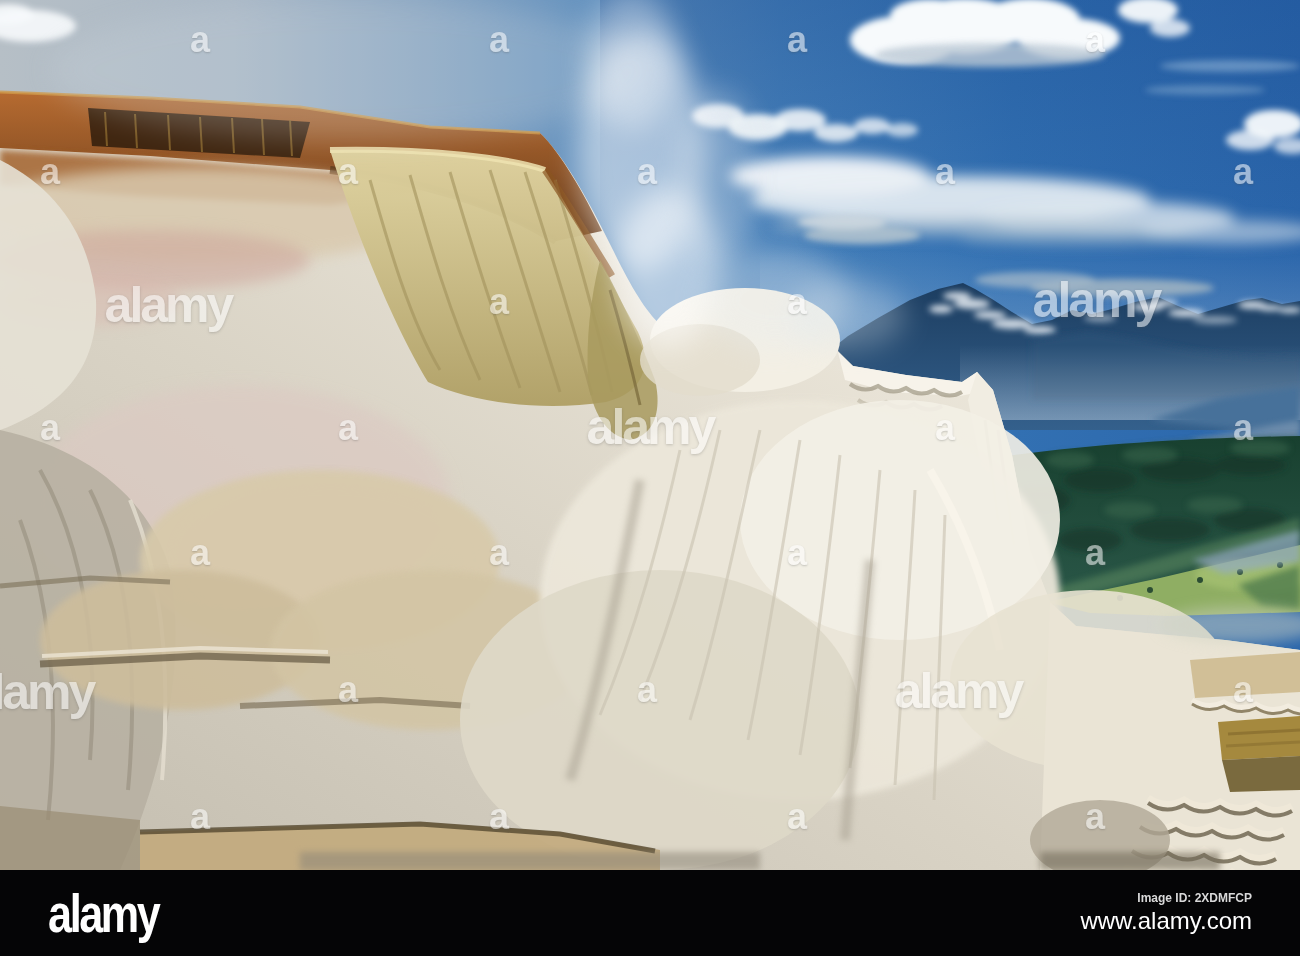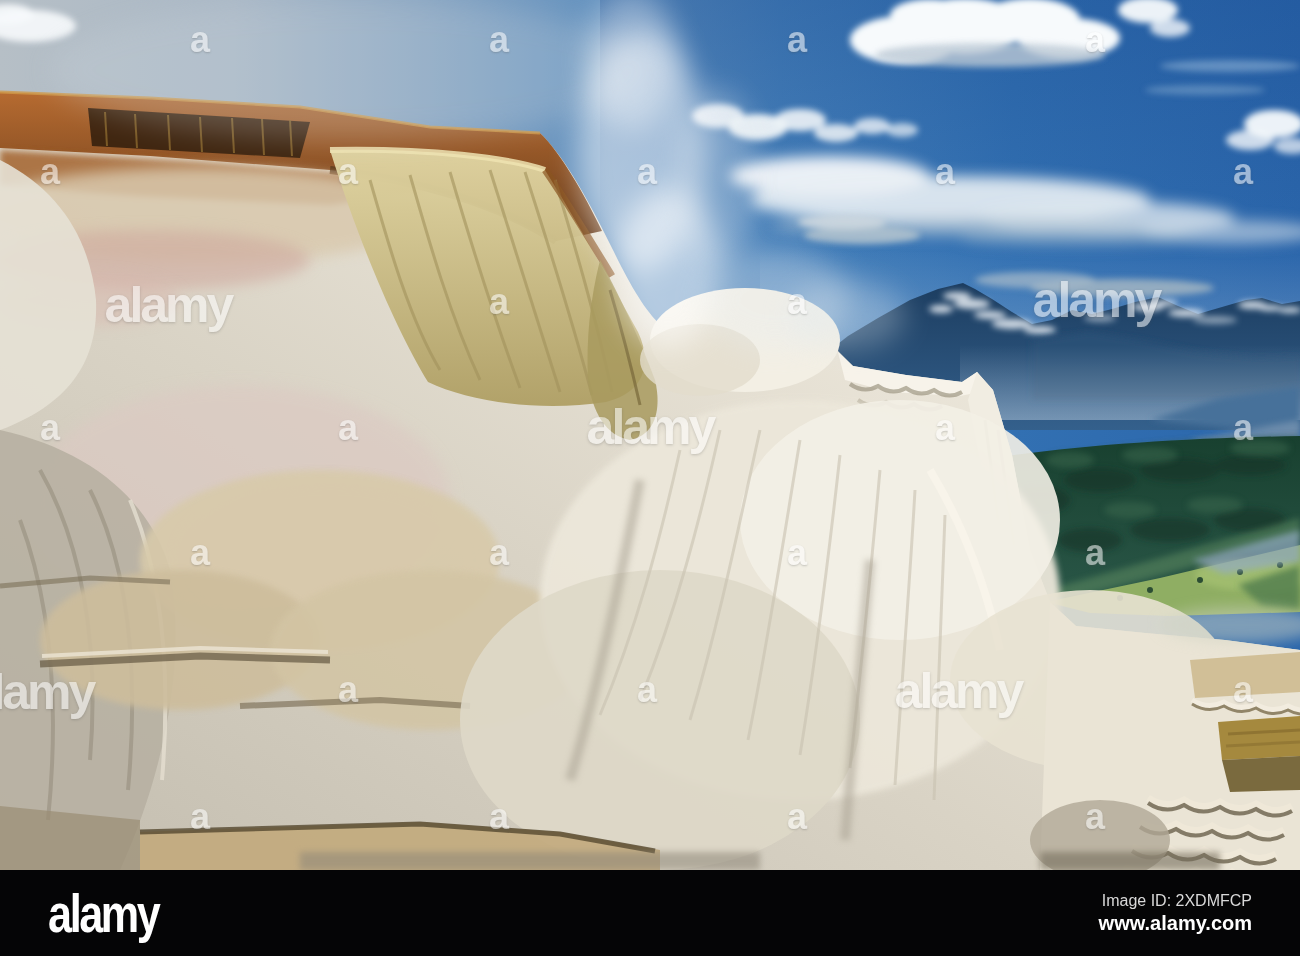--- a/index.html
+++ b/index.html
@@ -15,22 +15,22 @@
   .wm-word{position:absolute;transform:translate(-50%,-50%);
         font:bold 50px "Liberation Sans",sans-serif;letter-spacing:-3px;
         color:var(--watermark-white,#fff);opacity:.55;
         text-shadow:0 1px 3px rgba(80,80,80,.5);}
   .footer{position:absolute;left:0;bottom:0;width:1300px;height:86px;
         background:var(--footer-bg,#050506);display:flex;align-items:center;
         justify-content:space-between;padding:0 48px;box-sizing:border-box;}
   .logo{font-size:54px;font-weight:bold;color:var(--footer-text,#fff);
         letter-spacing:-3px;transform:scaleX(.8);transform-origin:left center;}
   .meta{text-align:right;line-height:1.25;}
-  .meta .id{font-size:16px;color:var(--footer-muted,#d9d9d9);}
-  .meta .site{font-size:20px;font-weight:bold;color:var(--footer-text,#fff);}
+  .meta .id{font-size:12px;color:var(--footer-muted,#d9d9d9);font-weight:bold;}
+  .meta .site{font-size:24px;font-weight:normal;color:var(--footer-text,#fff);}
 </style>
 </head>
 <body>
 
 <div class="stage">
   <div class="photo">
     <svg width="1300" height="870" viewBox="0 0 1300 870" xmlns="http://www.w3.org/2000/svg">
       <defs>
         <linearGradient id="skyGrad" x1="0" y1="0" x2="1" y2="0">
           <stop offset="0" stop-color="#b6bfc6"></stop>

